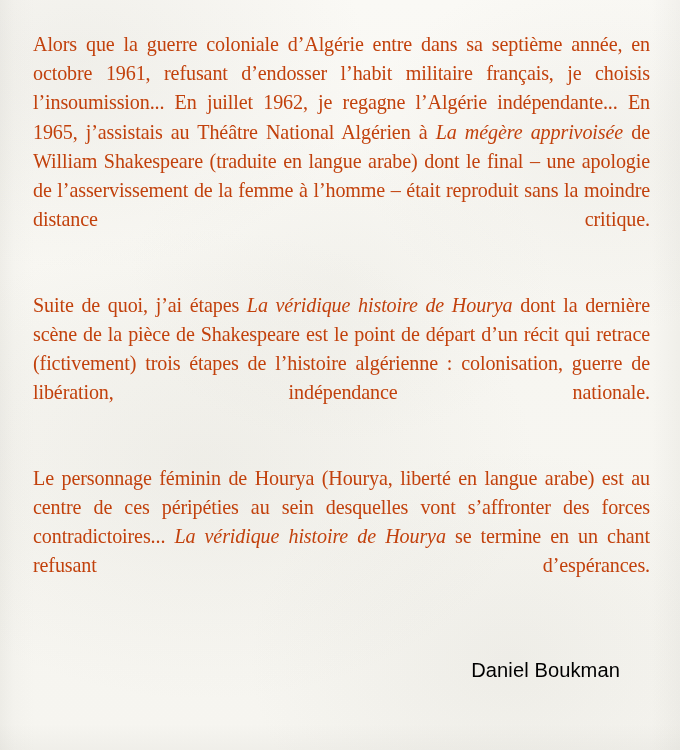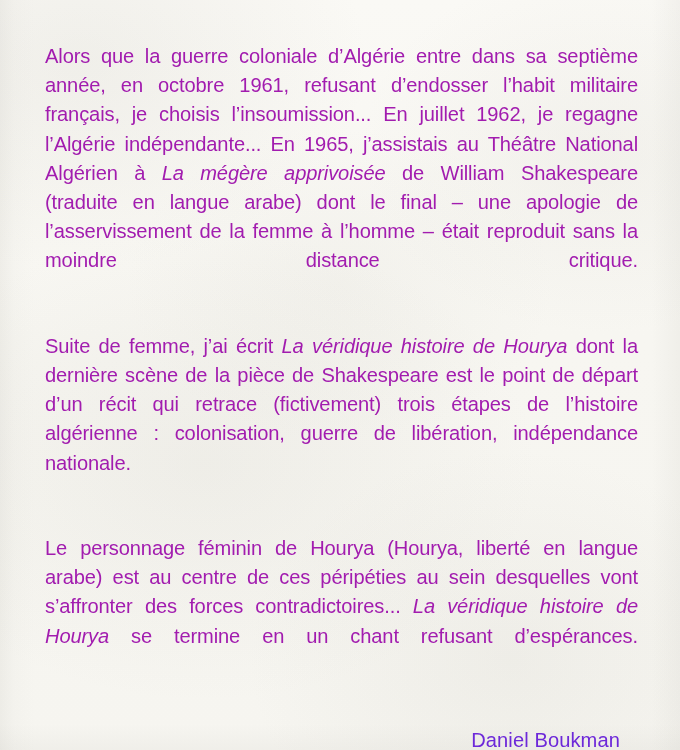--- a/index.html
+++ b/index.html
@@ -44,28 +44,29 @@
 
   .page {
     position: relative;
     z-index: 2;
     padding: 30px 30px 0 33px;
     box-sizing: border-box;
     height: 100%;
   }
 
   .body-text p {
-    margin: 12px;
+    margin: 0;
     text-align: justify;
     text-justify: inter-word;
     font-size: 20.1px;
     line-height: 29.2px;
     letter-spacing: -0.12px;
     word-spacing: 0.1px;
-    color: #a21caf;
+    color: #c2410c;
+    font-family: Liberation Serif, serif;
   }
   .body-text p.para-gap {
     margin-top: 27px;
   }
   .body-text p .it {
     font-style: italic;
   }
   
   .body-text p::after {
     content: "";
@@ -73,39 +74,39 @@
     width: 100%;
   }
 
   .signature {
     margin-top: 46px;
     text-align: right;
     padding-right: 30px;
     font-size: 20.1px;
     line-height: 29px;
     letter-spacing: 0.1px;
-    color: #6d28d9;
+    color: #000000;
   }
 </style>
 </head>
 <body>
 
 <div class="paper-texture"></div>
 <div class="edge-shade"></div>
 
 <div class="page">
 
   <div class="body-text">
 
     <p>
       <span>Alors que la guerre coloniale d’Algérie entre dans sa septième année, en octobre 1961, refusant d’endosser  l’habit militaire français, je choisis l’insoumission... En juillet 1962, je regagne l’Algérie indépendante... En 1965, j’assistais au Théâtre National Algérien à </span><span class="it">La mégère apprivoisée</span><span> de William Shakespeare (traduite en langue arabe) dont le final – une apologie de l’asservissement de la femme à l’homme – était reproduit sans la moindre distance critique.</span>
     </p>
 
     <p class="para-gap">
-      <span>Suite de femme, j’ai écrit </span><span class="it">La véridique histoire de Hourya</span><span> dont la dernière scène de la pièce de Shakespeare est le point de départ d’un récit qui retrace (fictivement) trois étapes de l’histoire algérienne : colonisation,  guerre de libération, indépendance nationale.</span>
+      <span>Suite de quoi, j’ai étapes </span><span class="it">La véridique histoire de Hourya</span><span> dont la dernière scène de la pièce de Shakespeare est le point de départ d’un récit qui retrace (fictivement) trois étapes de l’histoire algérienne : colonisation,  guerre de libération, indépendance nationale.</span>
     </p>
 
     <p class="para-gap">
       <span>Le personnage féminin de Hourya (Hourya, liberté en langue arabe) est au centre de ces péripéties au sein desquelles vont s’affronter des forces contradictoires... </span><span class="it">La véridique histoire de Hourya</span><span> se termine en un chant refusant d’espé­rances.</span>
     </p>
 
   </div>
 
   <div class="signature">Daniel Boukman</div>
 

